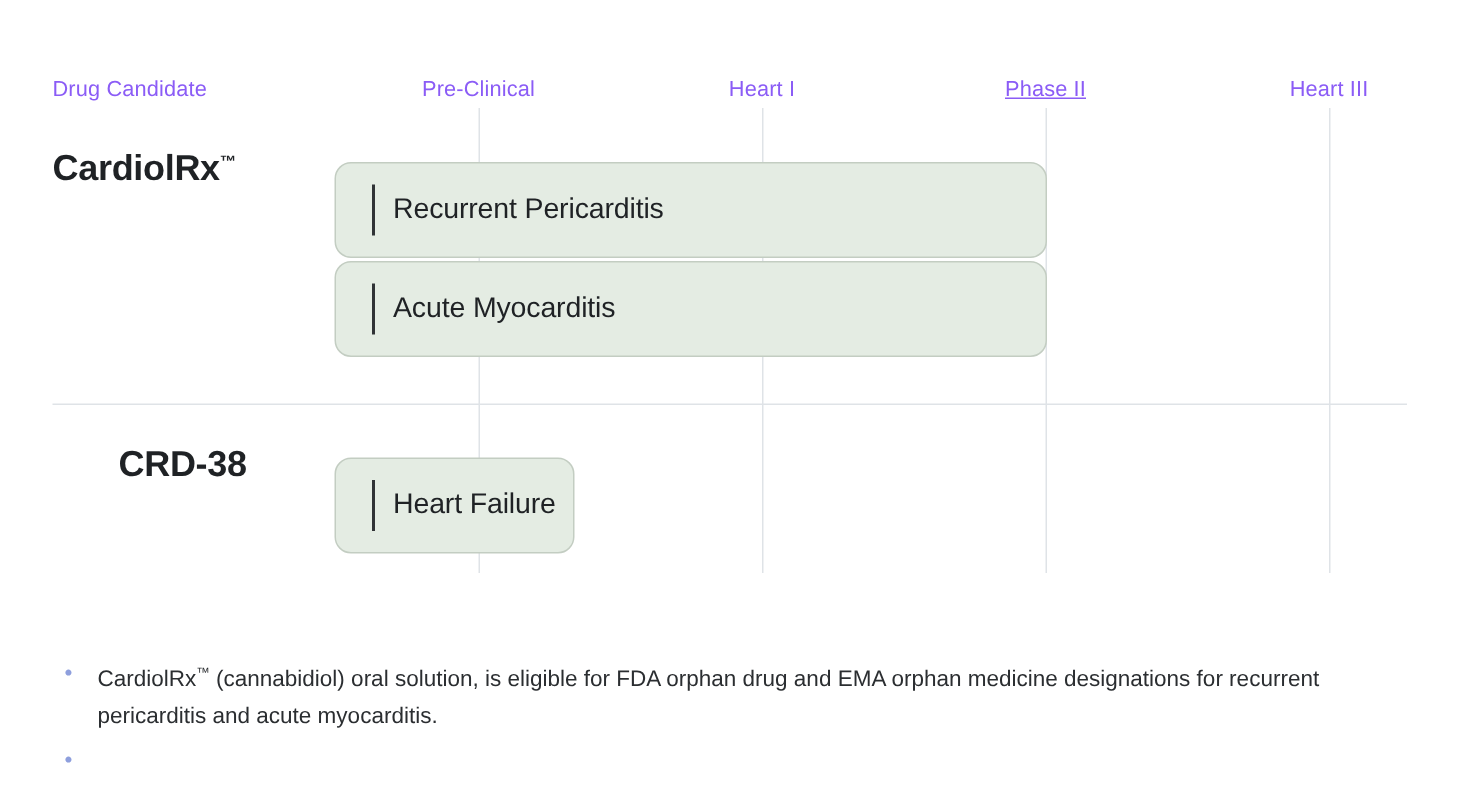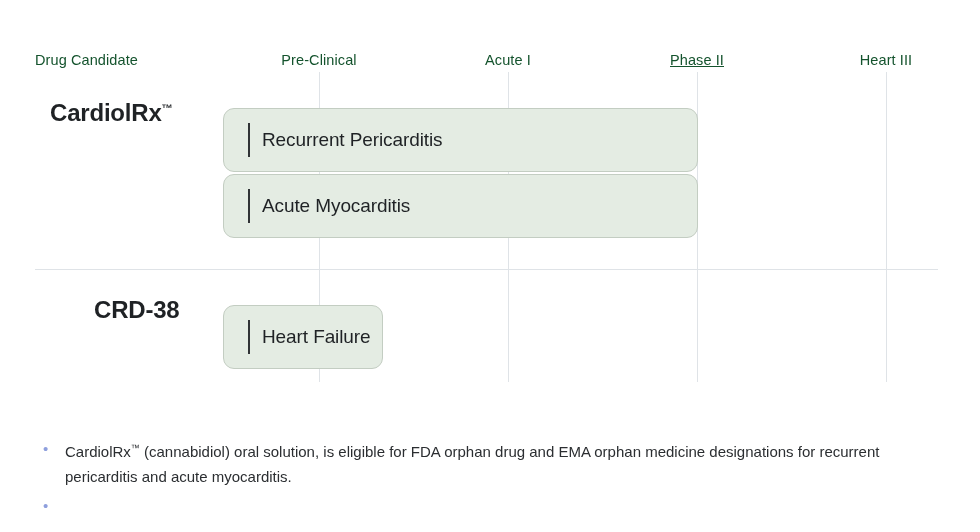--- a/index.html
+++ b/index.html
@@ -20,21 +20,21 @@
   #pipeline-figure {
     position: absolute;
     inset: 0;
   }
 
   
   .col-header {
     position: absolute;
     top: 52px;
     font-size: 14.5px;
-    color: #14532d;
+    color: #8b5cf6;
     white-space: nowrap;
     letter-spacing: 0.1px;
   }
   .col-header.first { left: 35px; }
   .col-header.centered { transform: translateX(-50%); }
 
   
   .gridline {
     position: absolute;
     top: 72px;
@@ -49,21 +49,21 @@
     left: 35px;
     width: 903px;
     height: 1px;
     background: #dfe3e7;
     top: 269px;
   }
 
   
   .drug-name {
     position: absolute;
-    left: 50px;
+    left: 35px;
     font-size: 24px;
     font-weight: 700;
     color: #1f2225;
     letter-spacing: -0.2px;
     white-space: nowrap;
   }
   .drug-name .tm {
     font-size: 11px;
     vertical-align: super;
     font-weight: 700;
@@ -127,21 +127,21 @@
 </style>
 </head>
 <body>
 
 <div id="pipeline-figure">
 
   <div class="col-header first">Drug Candidate</div>
 
   <div class="col-header centered" style="left:319px;">Pre-Clinical</div>
 
-  <div class="col-header centered" style="left:508px;">Acute I</div>
+  <div class="col-header centered" style="left:508px;">Heart I</div>
 
   <div class="col-header centered" style="left:697px;text-decoration:underline;">Phase II</div>
 
   <div class="col-header centered" style="left:886px;">Heart III</div>
 
   <div class="gridline" style="left:319px;"></div>
   <div class="gridline" style="left:508px;"></div>
   <div class="gridline" style="left:697px;"></div>
   <div class="gridline" style="left:886px;"></div>
 

